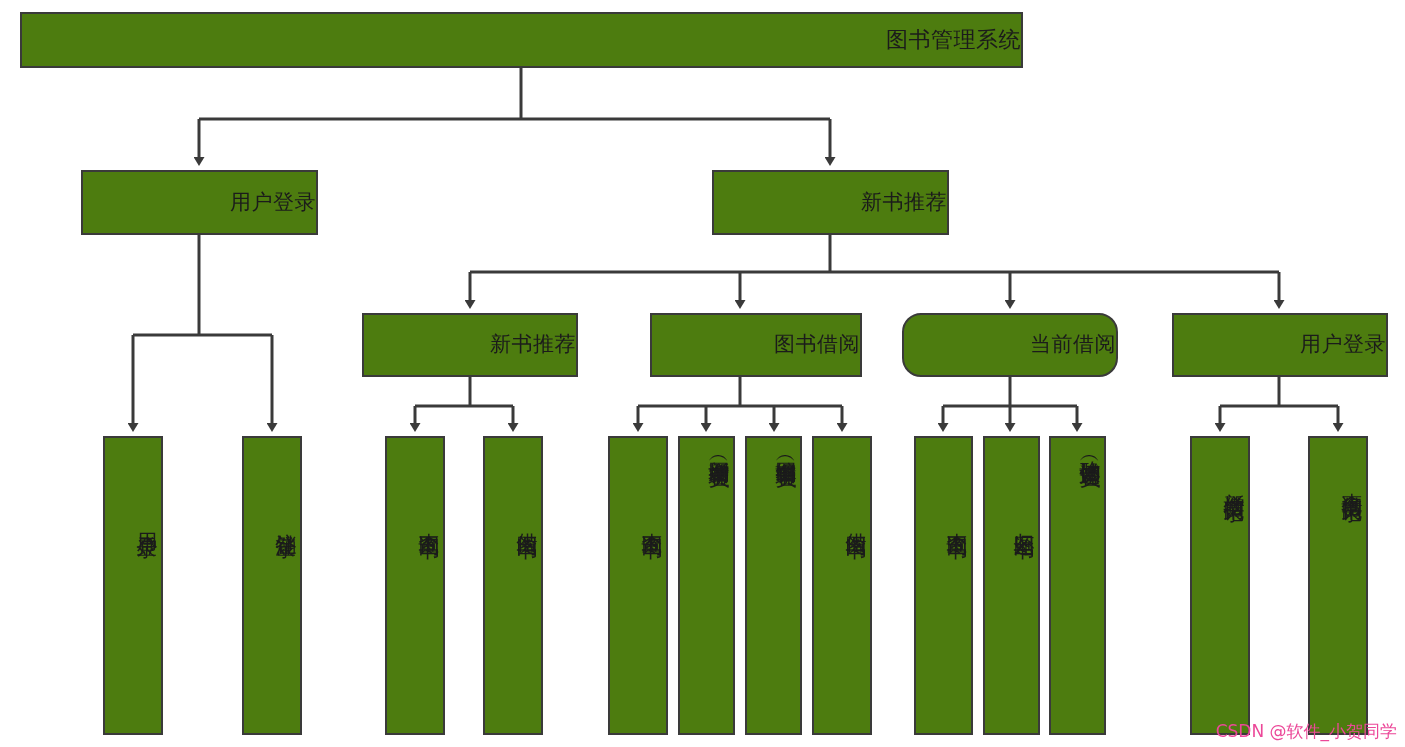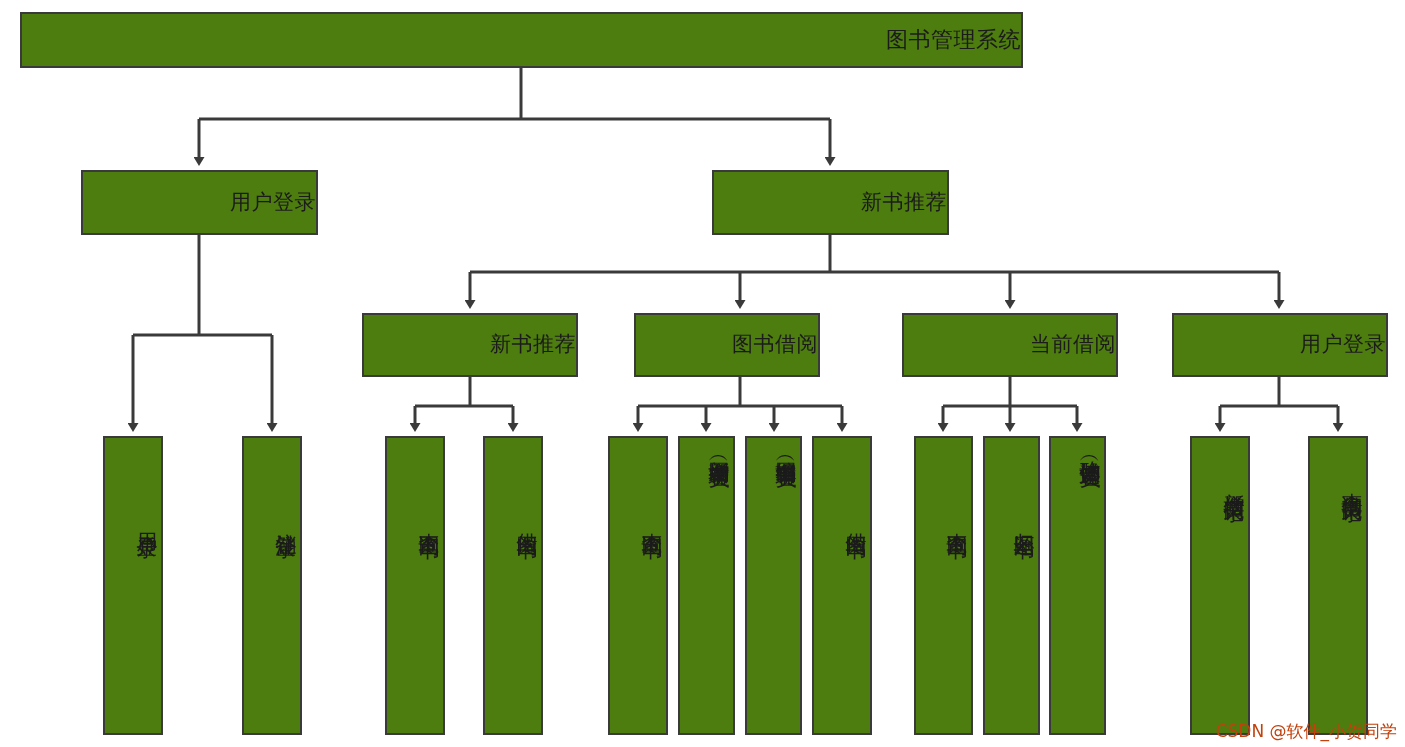--- a/index.html
+++ b/index.html
@@ -65,21 +65,21 @@
   }
   .node.vert.tall .label {
     line-height: 1.36;
     letter-spacing: 1px;
   }
   #watermark {
     position: absolute;
     right: 8px;
     bottom: 4px;
     font-size: 17px;
-    color: #c2410c;
+    color: #ec4899;
     white-space: nowrap;
     user-select: none;
   }
 </style>
 </head>
 <body>
 
 <div id="diagram-root">
 
   <svg id="edge-layer" viewBox="0 0 1405 747" xmlns="http://www.w3.org/2000/svg">
@@ -142,25 +142,25 @@
   </div>
 
   <div class="node horiz" style="left:712px; top:170px; width:237px; height:65px;">
     <span class="label">新书推荐</span>
   </div>
 
   <div class="node horiz" style="left:362px; top:313px; width:216px; height:64px;padding-left:14px;">
     <span class="label">新书推荐</span>
   </div>
 
-  <div class="node horiz" style="left:634px; top:313px; width:186px; height:64px;">
+  <div class="node horiz" style="left:650px; top:313px; width:212px; height:64px;">
     <span class="label">图书借阅</span>
   </div>
 
-  <div class="node horiz" style="left:902px; top:313px; width:216px; height:64px;">
+  <div class="node horiz" style="left:902px; top:313px; width:216px; height:64px;border-radius:19px;">
     <span class="label">当前借阅</span>
   </div>
 
   <div class="node horiz" style="left:1172px; top:313px; width:216px; height:64px;">
     <span class="label">用户登录</span>
   </div>
 
   <div class="node vert" style="left:103px; top:436px; width:60px; height:299px; padding-top:78px;">
     <span class="label">用户登录</span>
   </div>

